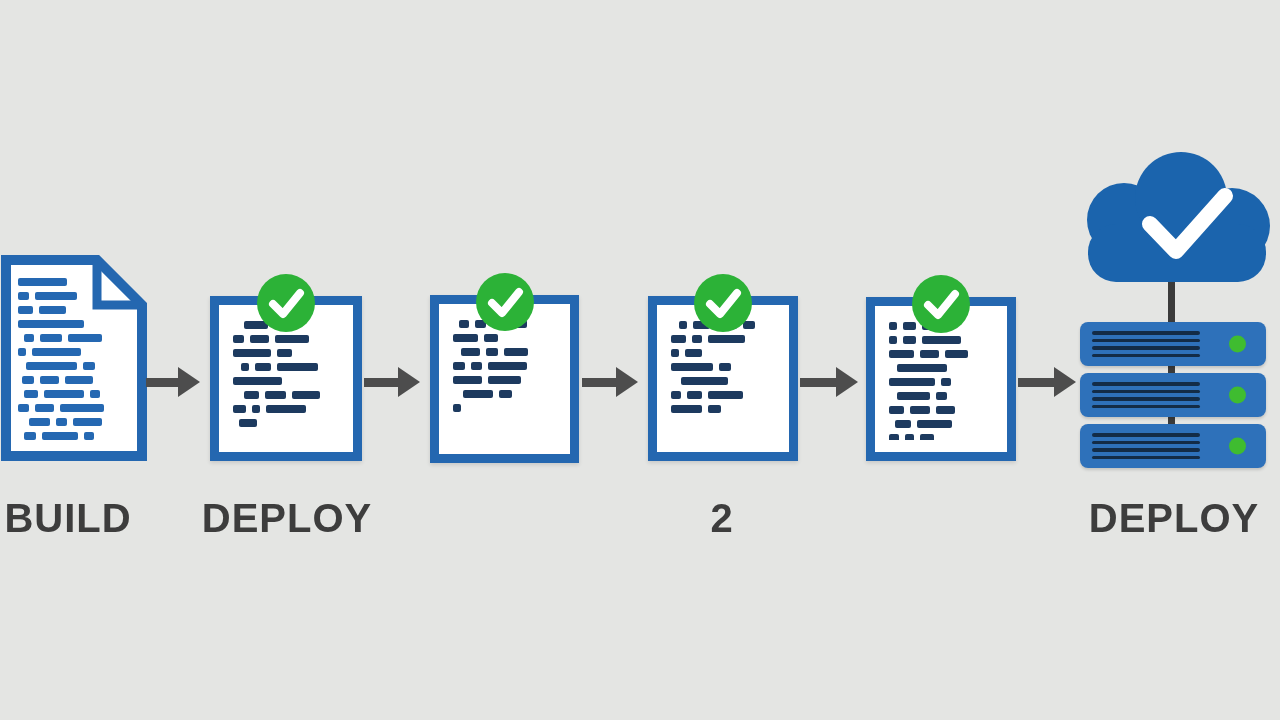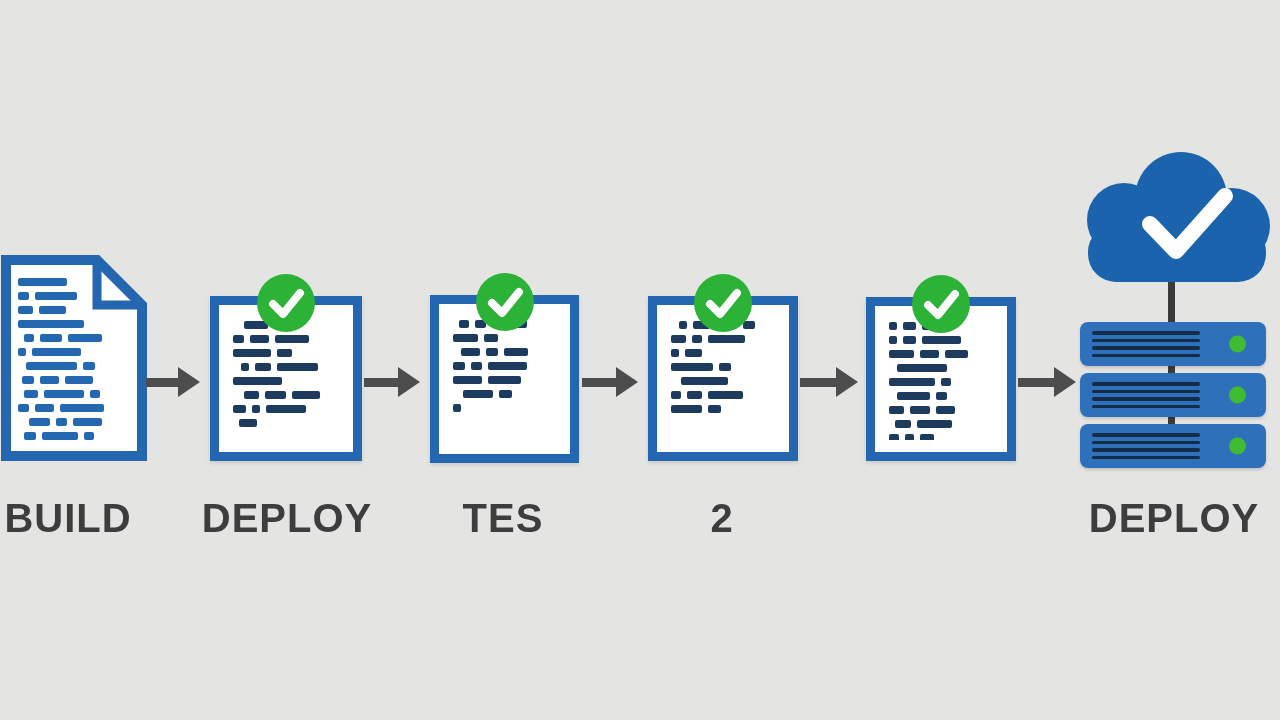--- a/index.html
+++ b/index.html
@@ -370,17 +370,16 @@
           <i></i>
           <i></i>
           <i></i>
         </span>
         <span class="led"></span>
       </div>
     </div>
 
   <div class="stage-label" style="left:-52px;">BUILD</div>
   <div class="stage-label" style="left:167px;">DEPLOY</div>
-  <div class="stage-label" style="left:383px;">TES</div>
   <div class="stage-label" style="left:602px;">2</div>
   <div class="stage-label" style="left:1054px;">DEPLOY</div>
 
 </div>
 
 </body></html>

